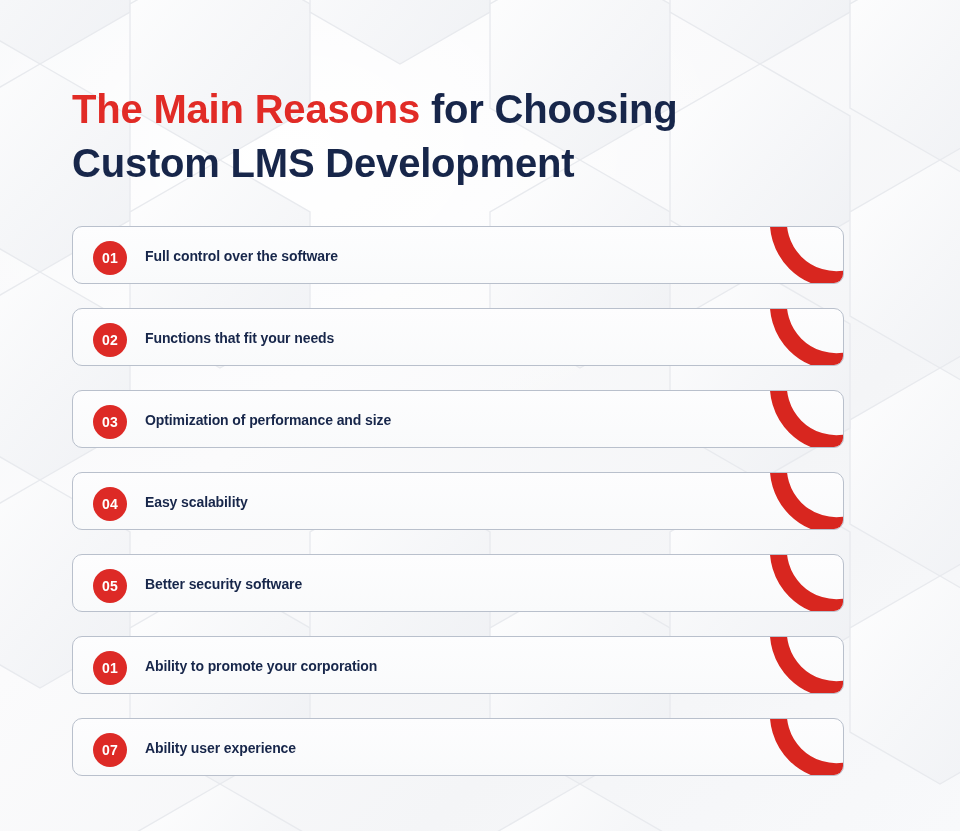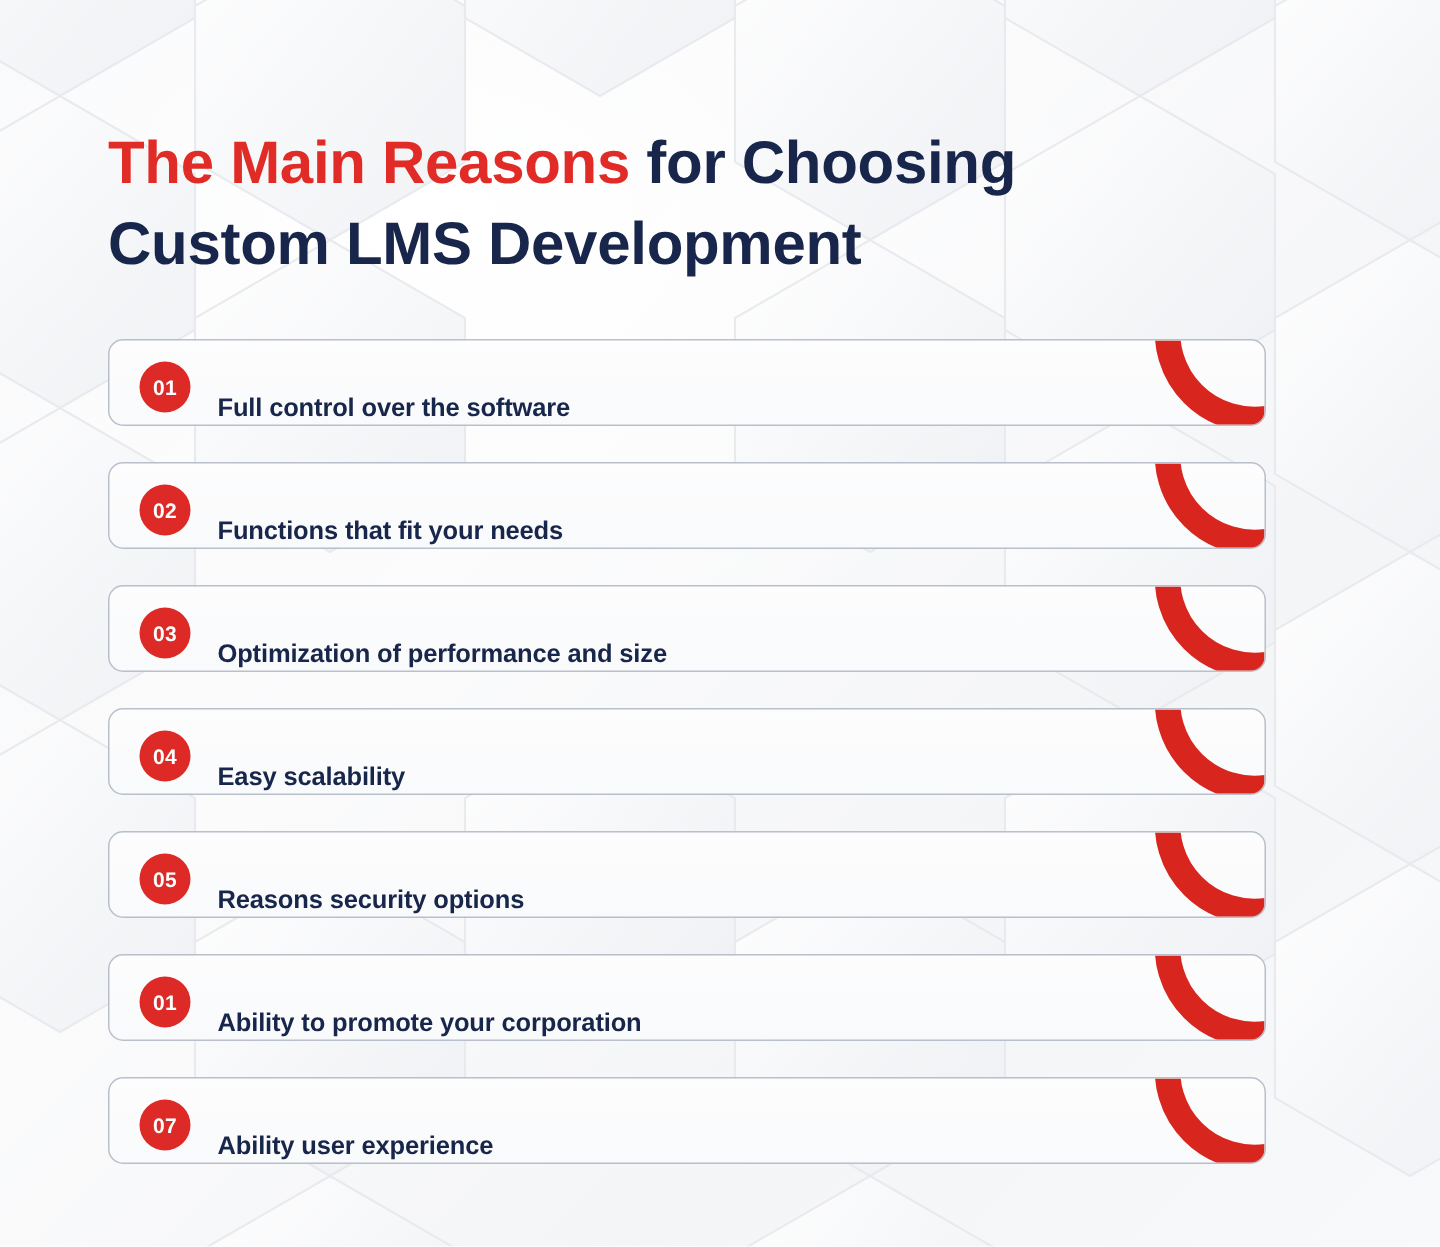--- a/index.html
+++ b/index.html
@@ -91,25 +91,25 @@
     letter-spacing: 0.2px;
     display: flex;
     align-items: center;
     justify-content: center;
     box-sizing: border-box;
   }
 
   .card-label {
     position: absolute;
     left: 72px;
-    top: 16px;
+    top: 0;
     height: 58px;
     display: flex;
     align-items: center;
-    font-size: 17px;
+    font-size: 14px;
     font-weight: 700;
     color: #17264a;
     letter-spacing: -0.1px;
   }
 </style>
 </head>
 <body>
 
 <div id="canvas">
 
@@ -188,21 +188,21 @@
       </svg>
       <div class="badge">04</div>
       <div class="card-label">Easy scalability</div>
     </div>
 
     <div class="card">
       <svg class="card-arc" viewBox="0 0 90 58" xmlns="http://www.w3.org/2000/svg" aria-hidden="true">
         <path d="M 26 -14 A 58 58 0 0 0 92 52" fill="none" stroke="#d8261f" stroke-width="17"></path>
       </svg>
       <div class="badge">05</div>
-      <div class="card-label">Reasons security options</div>
+      <div class="card-label">Better security software</div>
     </div>
 
     <div class="card">
       <svg class="card-arc" viewBox="0 0 90 58" xmlns="http://www.w3.org/2000/svg" aria-hidden="true">
         <path d="M 26 -14 A 58 58 0 0 0 92 52" fill="none" stroke="#d8261f" stroke-width="17"></path>
       </svg>
       <div class="badge">01</div>
       <div class="card-label">Ability to promote your corporation</div>
     </div>
 

